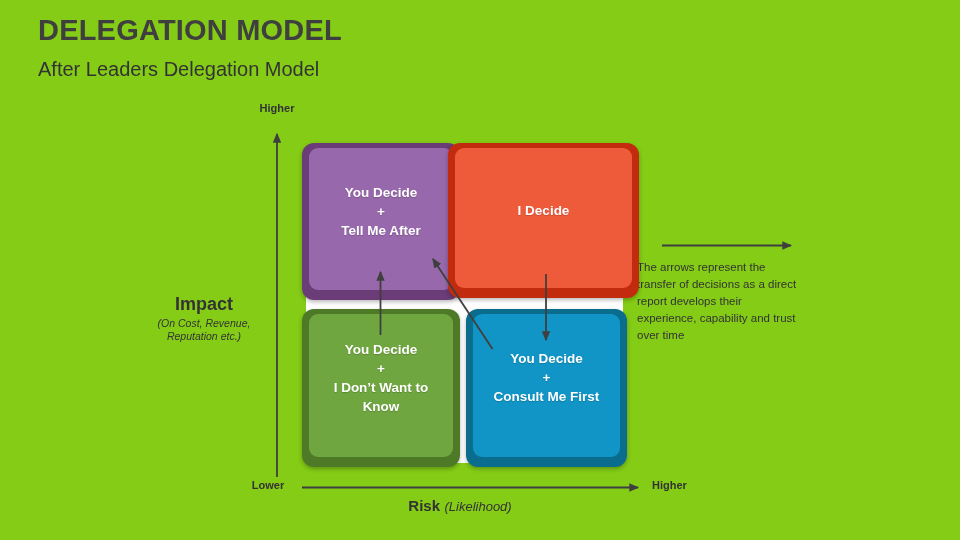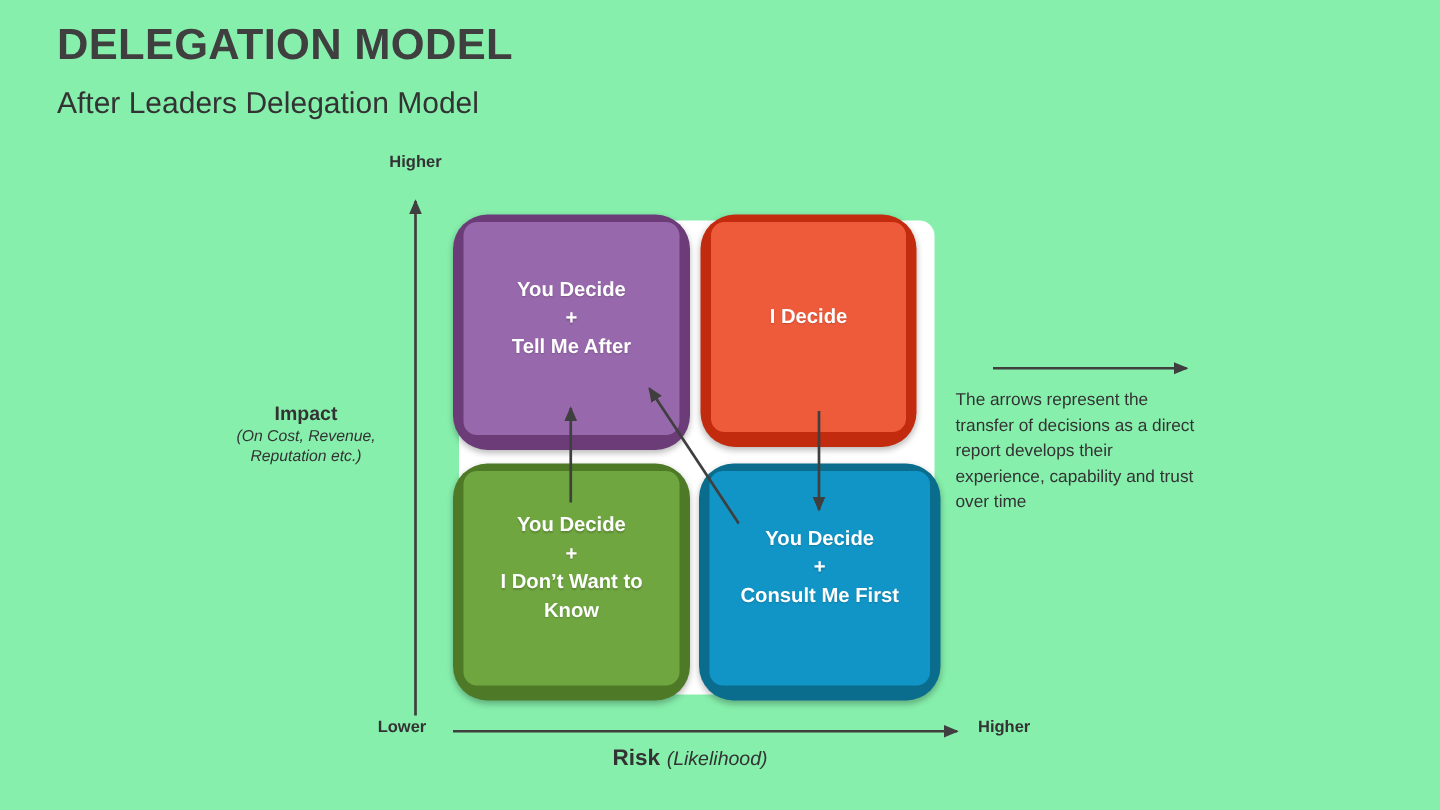--- a/index.html
+++ b/index.html
@@ -1,58 +1,58 @@
 <!DOCTYPE html>
 <html style="--arrow-color: #3F3F3F;"><head>
 <meta charset="utf-8">
 <style>
   :root { --arrow-color:#3F3F3F; }
   html,body { margin:0; padding:0; }
   body { font-family:"Liberation Sans", sans-serif; background:#e8e8e8; }
   .slide {
     position:relative; width:960px; height:540px; overflow:hidden;
-    background:#86efac; margin:0 auto;
+    background:#84cc16; margin:0 auto;
   }
   .title {
     position:absolute; left:38px; top:14px;
     font-size:29px; font-weight:700; color:#3F3F3F; letter-spacing:0.2px;
   }
   .subtitle {
     position:absolute; left:38px; top:58px;
     font-size:20px; font-weight:400; color:#333;
   }
   .matrix-backdrop {
     position:absolute; left:306px; top:147px; width:317px; height:316px;
     background:#FFFFFF; border-radius:10px; z-index:0;
   }
   .quadrant {
-    position:absolute; z-index:1; border-radius:23px;
+    position:absolute; z-index:1; border-radius:12px;
     padding:5px 7px 10px 7px; box-sizing:border-box;
     box-shadow:0 2px 4px rgba(0,0,0,0.28);
   }
   .q-tl { left:302px; top:143px; width:158px; height:157px; }
-  .q-tr { left:467px; top:143px; width:144px; height:155px; }
+  .q-tr { left:448px; top:143px; width:191px; height:155px; }
   .q-bl { left:302px; top:309px; width:158px; height:158px; }
   .q-br { left:466px; top:309px; width:161px; height:158px; }
   .q-inner {
     width:100%; height:100%; border-radius:9px; box-sizing:border-box;
     display:flex; flex-direction:column; justify-content:center;
     padding-bottom:16px;
   }
   .q-line {
     color:#fff; font-size:13.5px; font-weight:700; line-height:19px;
     text-align:center; max-width:126px; margin:0 auto;
     text-shadow:0 1px 1px rgba(0,0,0,0.18);
   }
   .axis-label { position:absolute; color:#333; }
   .lbl-higher-top { left:247px; top:102px; width:60px; text-align:center; font-size:11px; font-weight:700; }
   .lbl-lower     { left:238px; top:479px; width:60px; text-align:center; font-size:11px; font-weight:700; }
   .lbl-higher-right { left:652px; top:479px; width:60px; text-align:left; font-size:11px; font-weight:700; }
   .impact-block { left:139px; top:268px; width:130px; text-align:center; }
-  .impact-title { font-size:13px; font-weight:700; color:#333; }
+  .impact-title { font-size:18px; font-weight:700; color:#333;margin-top:26px; }
   .impact-sub   { font-size:10.5px; font-style:italic; color:#333; line-height:13px; margin:2px auto 0; max-width:122px; }
   .risk-block { left:360px; top:497px; width:200px; text-align:center; }
   .risk-title { font-size:15px; font-weight:700; color:#333; }
   .risk-sub   { font-size:13px; font-style:italic; color:#333; }
   .annotation {
     position:absolute; left:637px; top:259px; width:192px;
     font-size:11.5px; line-height:17px; color:#333; white-space:pre-line;
   }
   .arrows-svg { position:absolute; left:0; top:0; z-index:5; pointer-events:none; }
   .arrow-line { stroke:var(--arrow-color); stroke-width:1.8; fill:none; }

